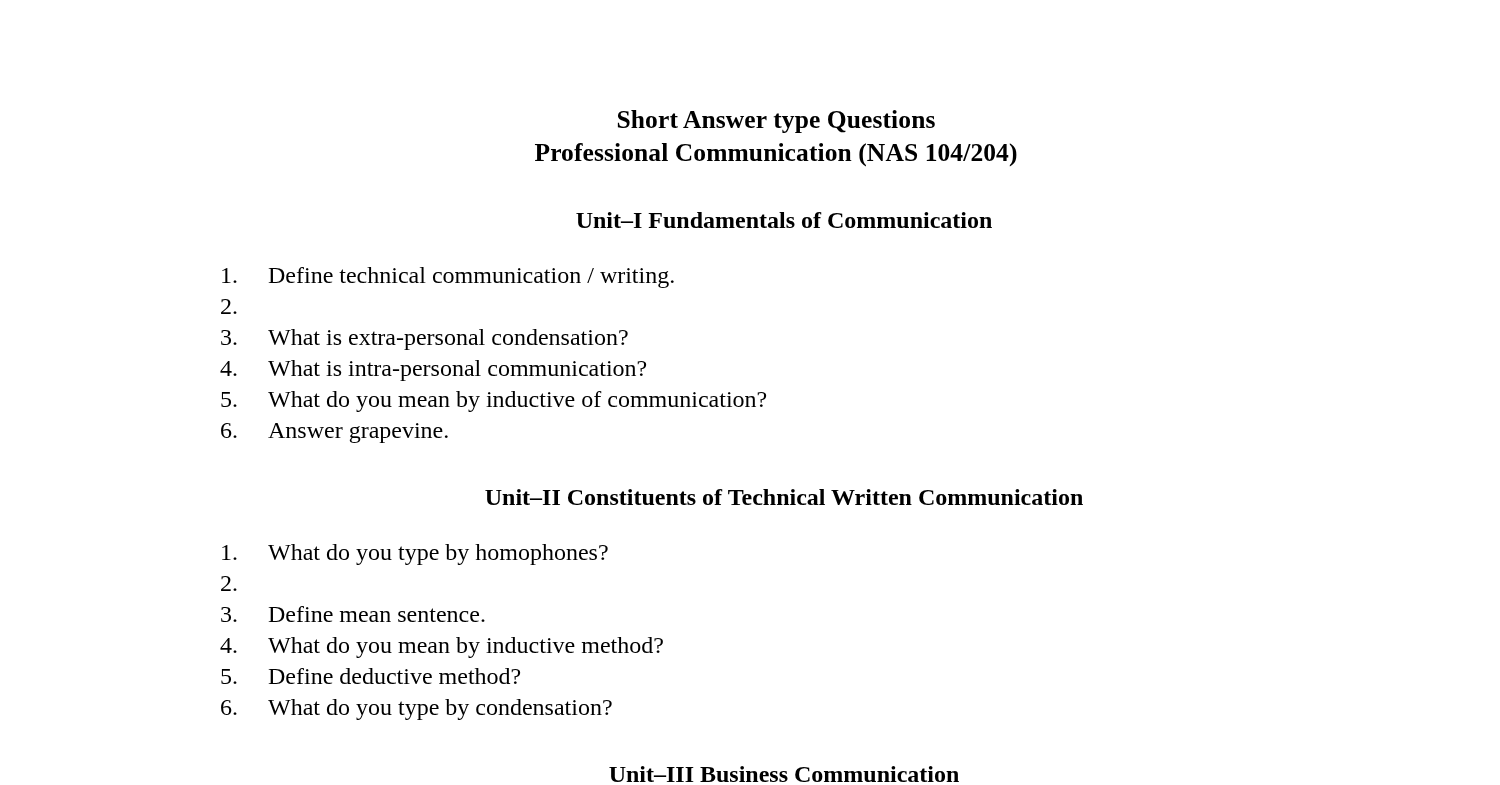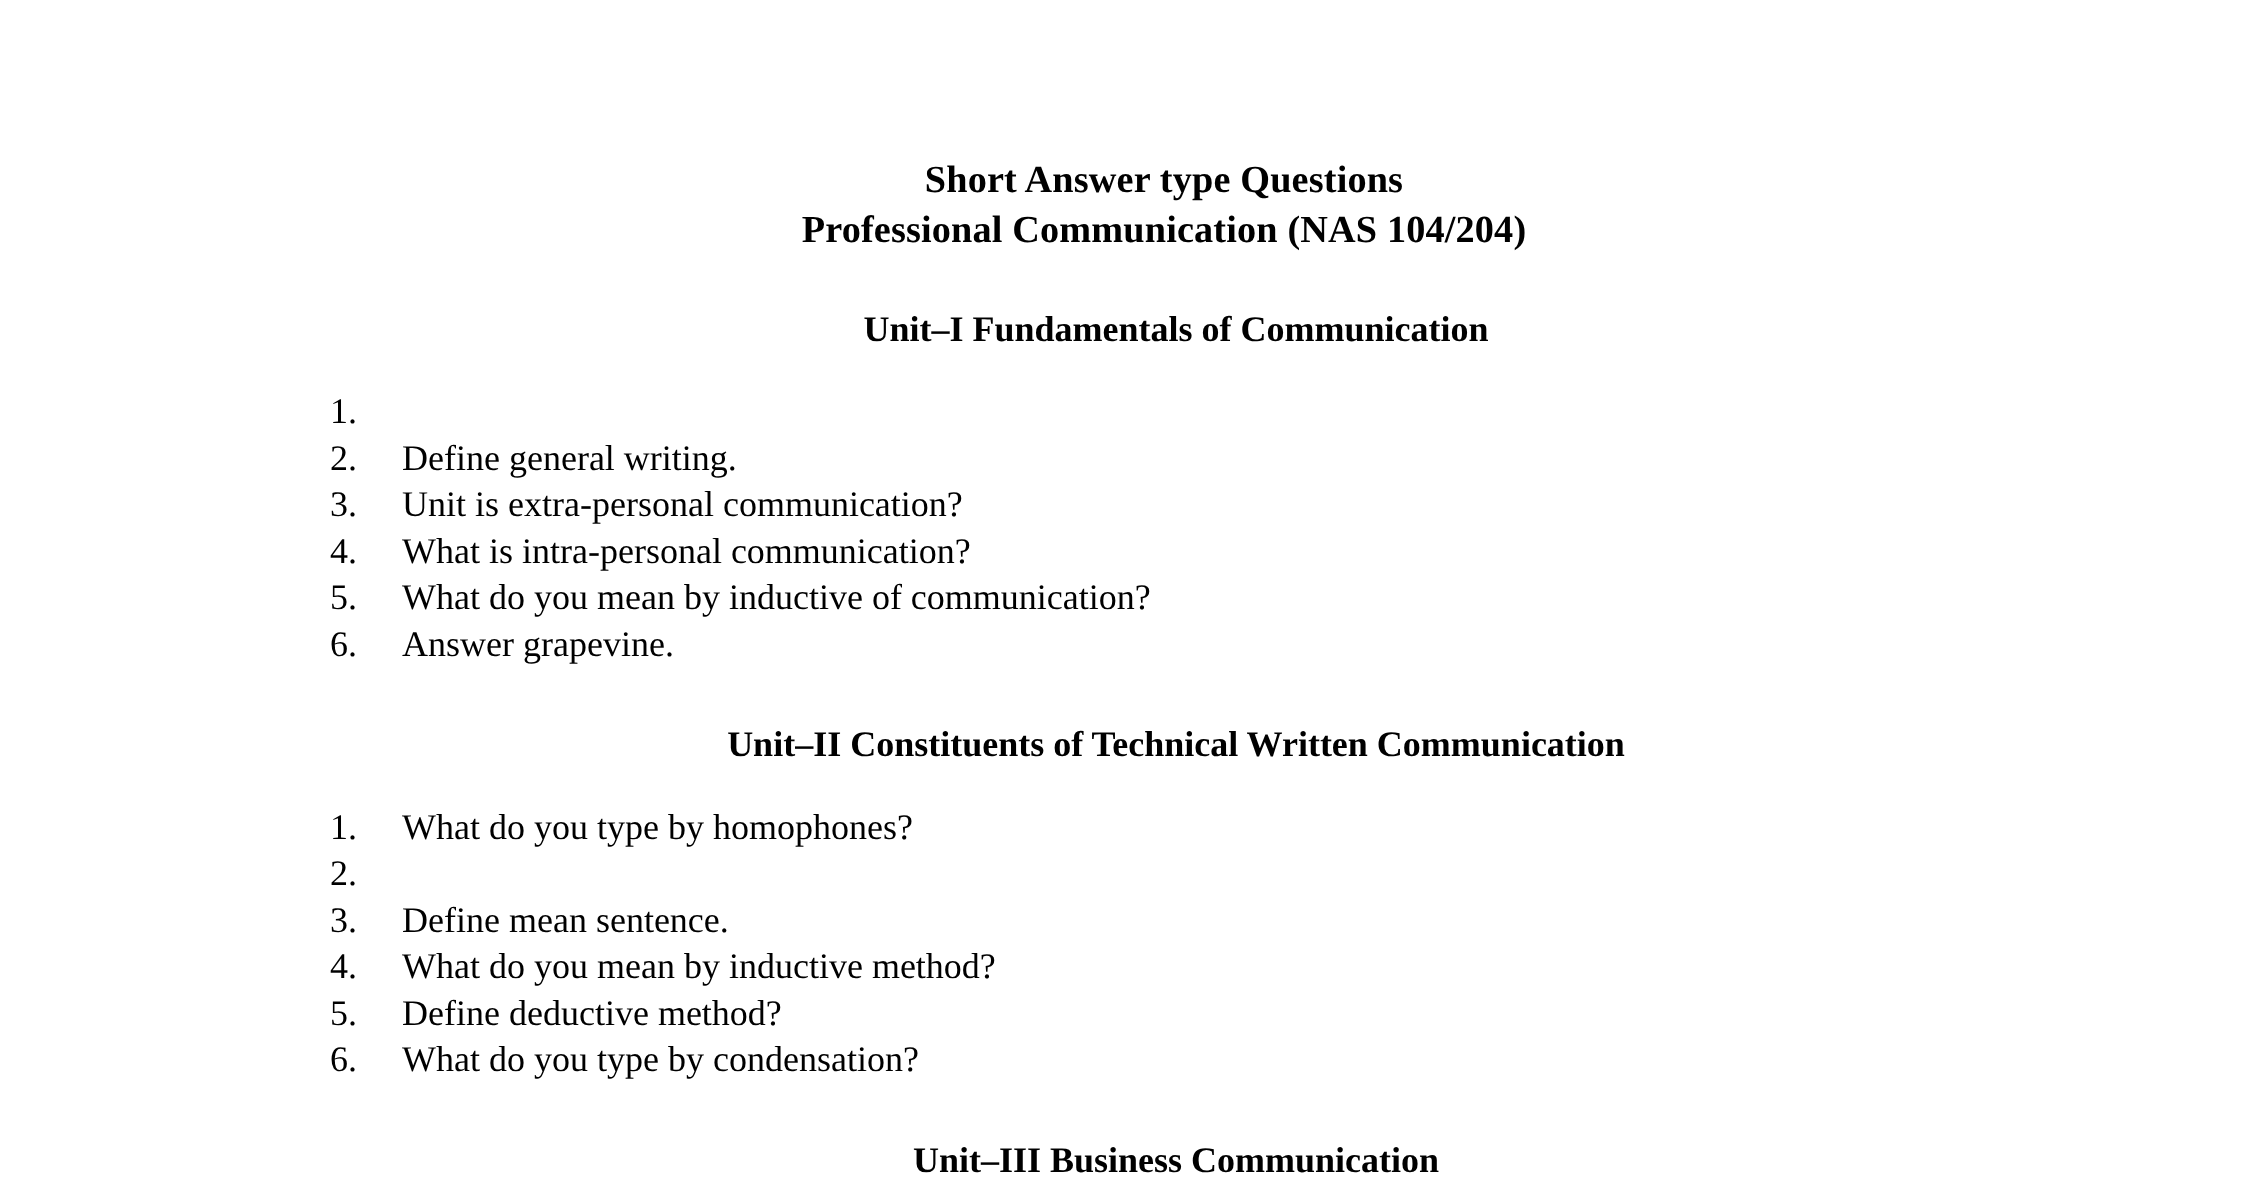--- a/index.html
+++ b/index.html
@@ -79,28 +79,28 @@
     <div class="title-block">
       <div class="title-line">Short Answer type Questions</div>
       <div class="title-line">Professional Communication (NAS 104/204)</div>
     </div>
 
     <div class="section-heading">Unit–I Fundamentals of Communication</div>
 
     <ol class="q-list">
       <li>
         <span class="num">1.</span>
+        <span class="txt">Define technical communication / writing.</span>
       </li>
       <li>
         <span class="num">2.</span>
-        <span class="txt">Define general writing.</span>
       </li>
       <li>
         <span class="num">3.</span>
-        <span class="txt">Unit is extra-personal communication?</span>
+        <span class="txt">What is extra-personal condensation?</span>
       </li>
       <li>
         <span class="num">4.</span>
         <span class="txt">What is intra-personal communication?</span>
       </li>
       <li>
         <span class="num">5.</span>
         <span class="txt">What do you mean by inductive of communication?</span>
       </li>
       <li>

